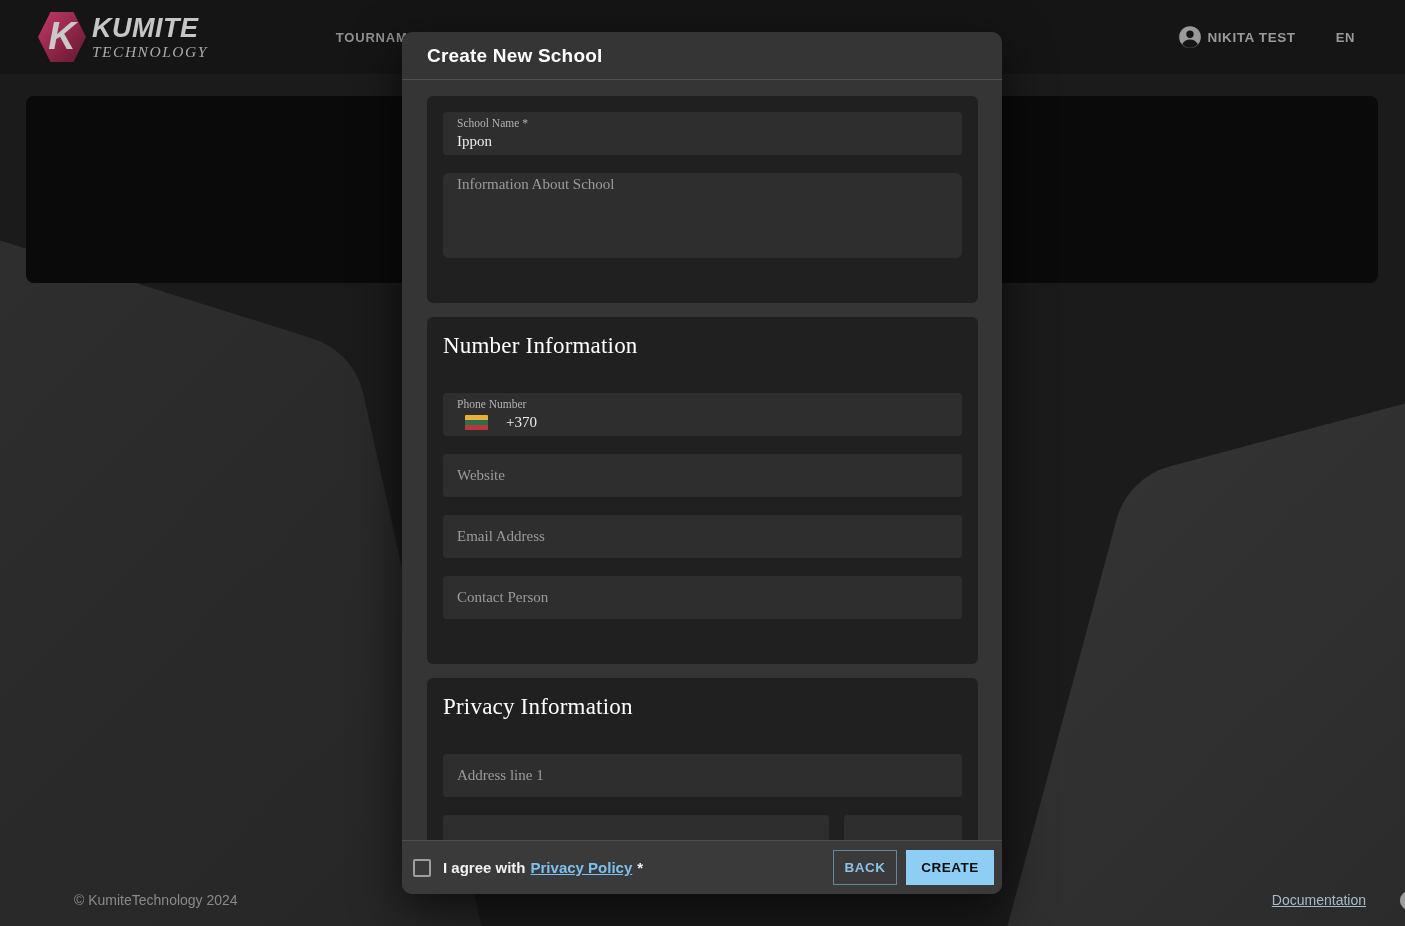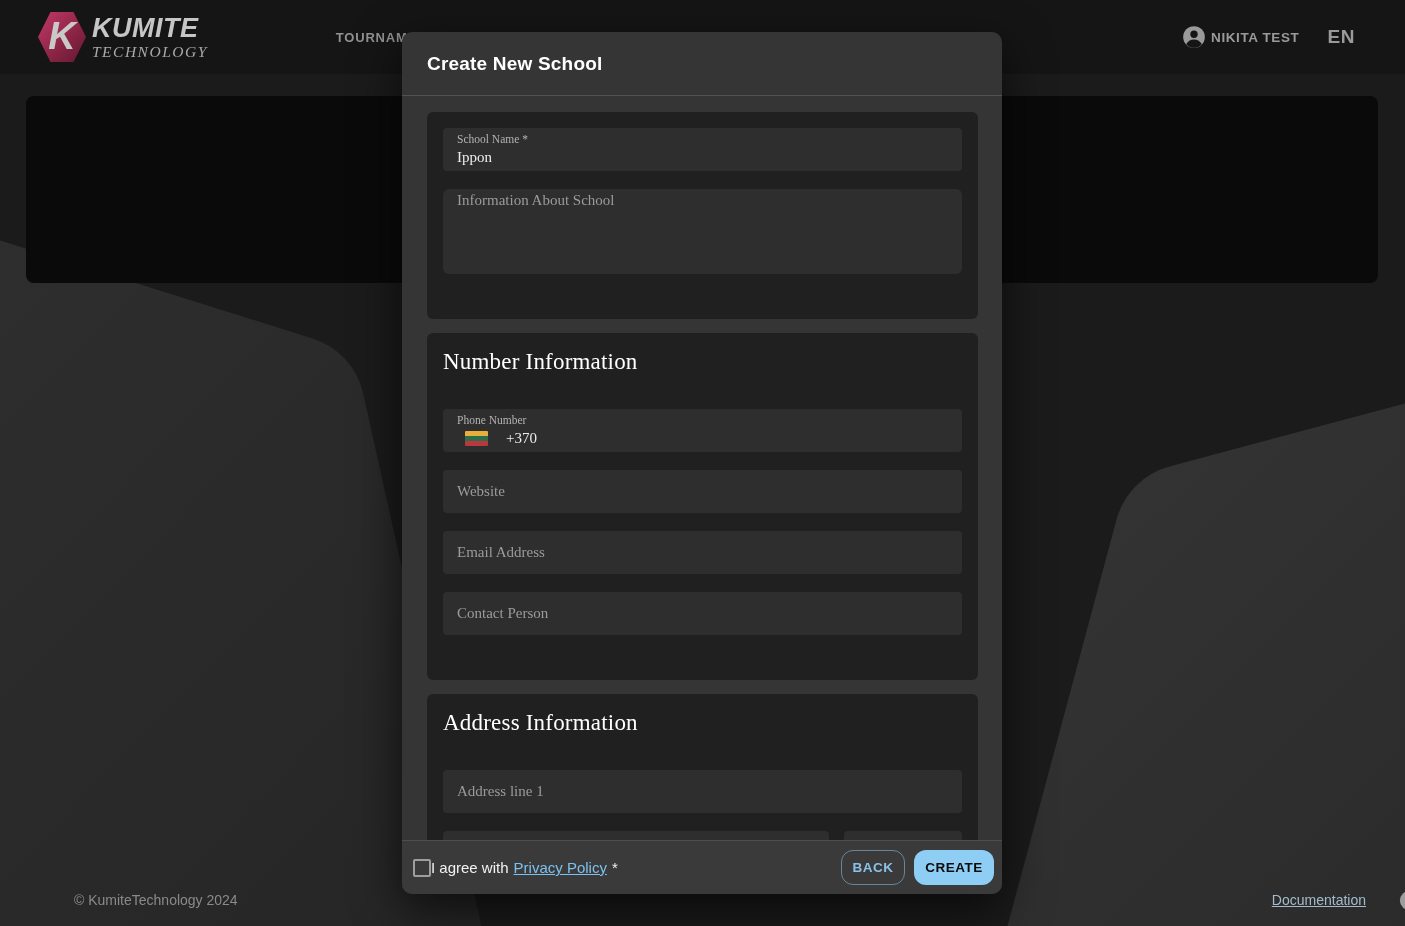--- a/index.html
+++ b/index.html
@@ -35,21 +35,21 @@
   .brand-kumite { color:#c6c6c6; font-weight:bold; font-style:italic; font-size:27px; letter-spacing:0.5px; }
   .brand-tech  { color:#a9a9a9; font-style:italic; font-size:15.5px; letter-spacing:1.5px; margin-top:2px;font-family:Liberation Serif, serif; }
 
   .nav-item {
     margin-left:128px; color:#919191; font-size:13px; font-weight:600;
     letter-spacing:0.8px; cursor:pointer;
   }
   .appbar-right { margin-left:auto; display:flex; align-items:center; }
   .user-chip { display:flex; align-items:center; gap:4px; cursor:pointer; }
   .user-name { color:#9a9a9a; font-size:13.5px; font-weight:600; letter-spacing:0.6px; }
-  .lang { margin-left:28px; color:#9a9a9a; font-size:19px; font-weight:600; letter-spacing:0.6px; cursor:pointer; }
+  .lang { margin-left:40px; color:#9a9a9a; font-size:13px; font-weight:600; letter-spacing:0.6px; cursor:pointer; }
 
   
   .content-card {
     position:absolute; left:26px; top:96px; width:1352px; height:187px;
     background:#0a0a0a; border-radius:8px; z-index:1;
   }
 
   .page-footer {
     position:absolute; left:0; bottom:0; width:100%; height:52px; z-index:1;
     display:flex; align-items:center; justify-content:space-between;
@@ -61,21 +61,21 @@
   .doc-link { color:#a3bccd; font-size:14px; text-decoration:underline; cursor:pointer; }
 
   
   .modal {
     position:absolute; left:402px; top:32px; width:600px; height:862px;
     background:#353535; border-radius:10px; z-index:10;
     box-shadow:0 16px 48px rgba(0,0,0,0.65);
     display:flex; flex-direction:column; overflow:hidden;
   }
   .modal-header {
-    height:64px; flex:0 0 auto; display:flex; align-items:center;
+    height:48px; flex:0 0 auto; display:flex; align-items:center;
     padding:0 25px; border-bottom:1px solid rgba(255,255,255,0.14);
   }
   .modal-title { color:#fff; font-size:19px; font-weight:600; letter-spacing:0.2px; }
 
   .modal-body { flex:1 1 auto; overflow:hidden; padding:16px 24px 0 25px; }
 
   .card {
     background:#202020; border-radius:6px; padding:16px 16px 45px 16px;
     margin-bottom:14px;
     font-family:Liberation Serif, serif;
@@ -120,33 +120,33 @@
   .modal-footer {
     flex:0 0 auto; height:54px; background:#3a3a3a;
     border-top:1px solid rgba(255,255,255,0.10);
     display:flex; align-items:center; padding:0 8px 0 11px;
   }
   .checkbox {
     appearance:none; -webkit-appearance:none; width:18px; height:18px; margin:0;
     border:2px solid #9e9e9e; border-radius:2px; background:transparent; cursor:pointer;
     flex:0 0 auto;
   }
-  .agree { margin-left:0; color:#f2f2f2; font-size:15px; display:flex; align-items:center; gap:5px; white-space:nowrap; }
+  .agree { margin-left:12px; color:#f2f2f2; font-size:15px; display:flex; align-items:center; gap:5px; white-space:nowrap;font-weight:bold; }
   .privacy { color:#7cc1ef; text-decoration:underline; cursor:pointer; }
   .spacer { flex:1; }
   .btn {
     font-family:inherit; font-size:13.5px; font-weight:600; letter-spacing:0.5px;
-    border-radius:12px; height:35px; cursor:pointer;
+    border-radius:0; height:35px; cursor:pointer;
   }
   .btn-back {
     width:64px; background:transparent; color:#8ac1e8;
     border:1px solid rgba(140,197,235,0.55); margin-right:9px;
   }
   .btn-create {
-    width:80px; background:#8ecdf4; color:#0c0c0c; border:0;
+    width:88px; background:#8ecdf4; color:#0c0c0c; border:0;
   }
 </style>
 </head>
 <body>
 
 <svg class="bg-shapes" width="1405" height="926" viewBox="0 0 1405 926">
   <defs>
     <linearGradient id="gshape" x1="0" y1="0" x2="1" y2="1">
       <stop offset="0" stop-color="#343434"></stop>
       <stop offset="1" stop-color="#222222"></stop>
@@ -233,21 +233,21 @@
       </div>
       <div class="field">
         <input type="text" placeholder="Email Address" style="">
       </div>
       <div class="field">
         <input type="text" placeholder="Contact Person" style="">
       </div>
     </section>
 
     <section class="card" style="margin-bottom:0;">
-      <h2>Address Information</h2>
+      <h2>Privacy Information</h2>
       <div class="field">
         <input type="text" placeholder="Address line 1" style="">
       </div>
       <div class="stub-row">
         <div class="field stub-wide"></div>
         <div class="field stub-narrow"></div>
       </div>
     </section>
 
   </div>

